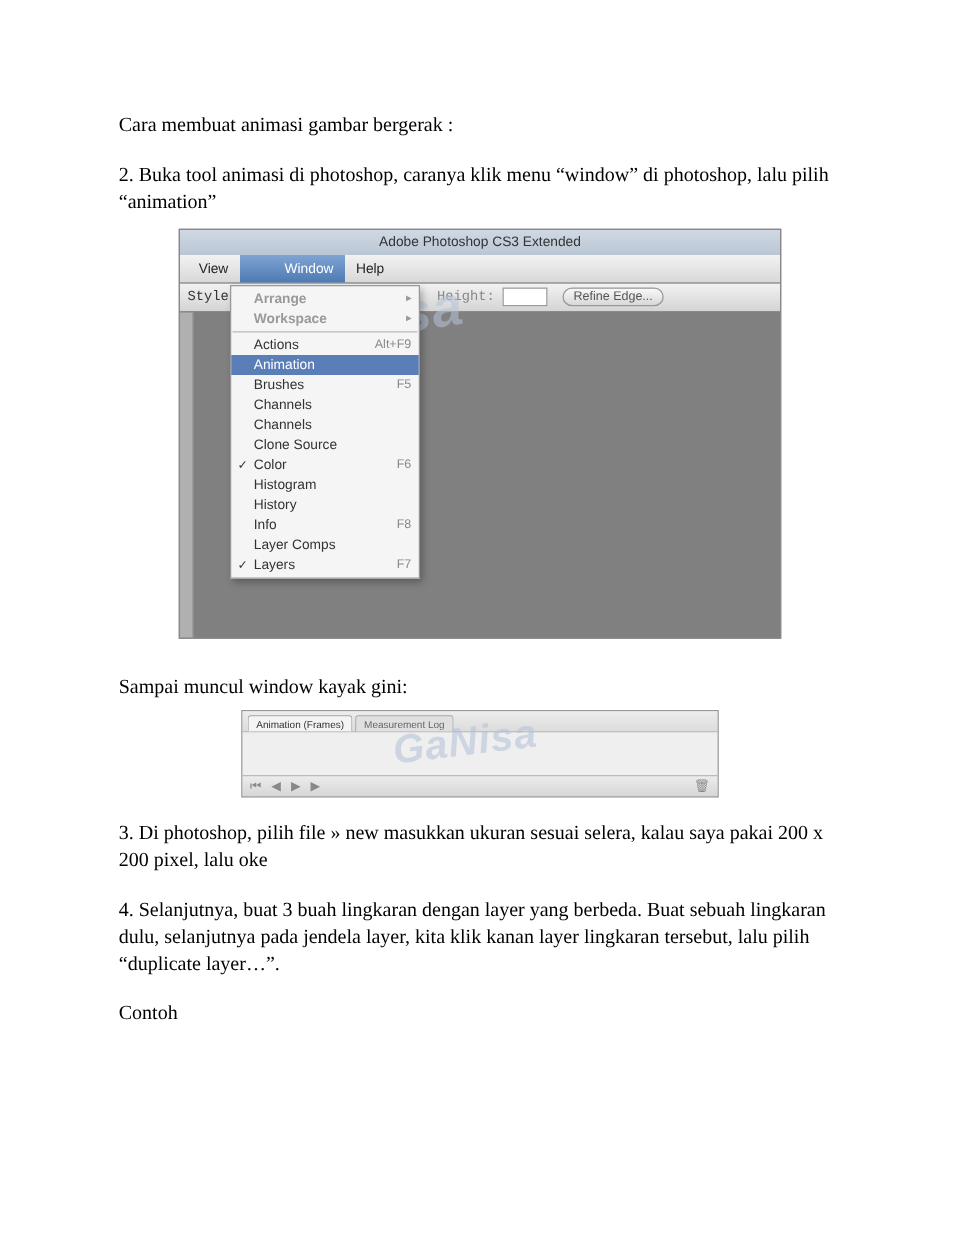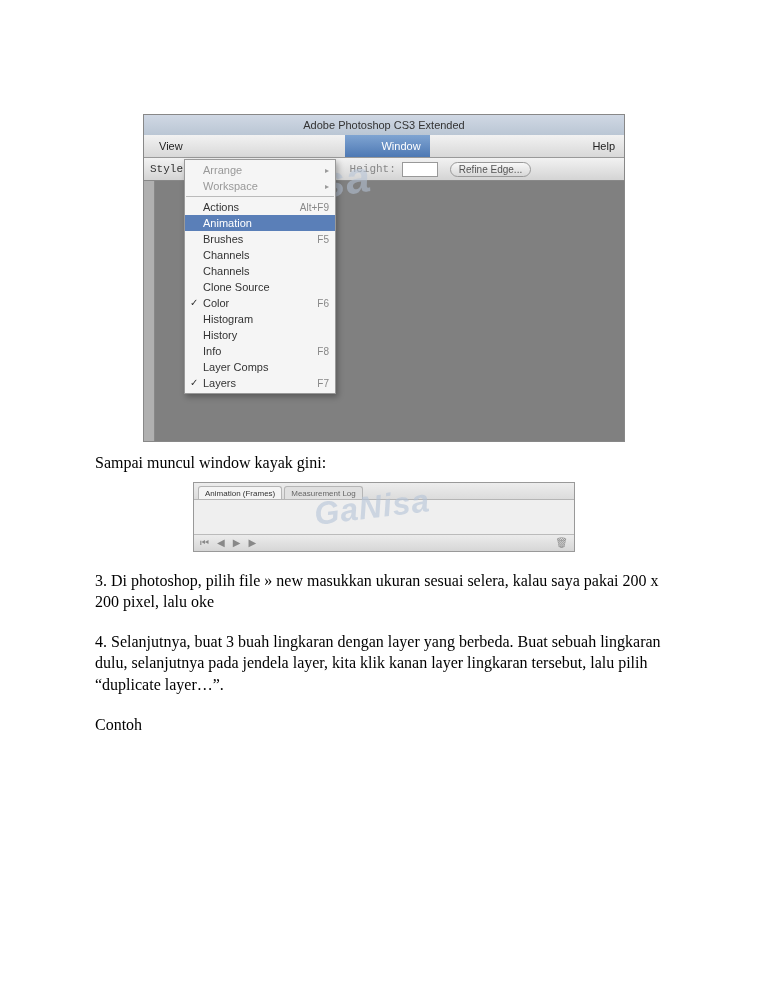--- a/index.html
+++ b/index.html
@@ -16,21 +16,21 @@
   }
   .para {
     margin: 0 0 4px 0;
     line-height: 1.35;
   }
   .gap { height: 14px; }
 
   
   .shot1 {
     width: 480px;
-    margin: 10px auto 10px auto;
+    margin: 10px auto 28px auto;
     border: 1px solid #888;
     background: #808080;
     font-family: "Segoe UI", Arial, sans-serif;
     font-size: 11px;
     color: #222;
     position: relative;
   }
   .titlebar {
     height: 20px;
     background: linear-gradient(#d0d8e4, #bac6d4);
@@ -40,21 +40,20 @@
     color: #333;
     position: relative;
   }
   .menubar {
     height: 22px;
     background: linear-gradient(#f2f2f2, #d8d8d8);
     border-bottom: 1px solid #999;
     display: flex;
     align-items: stretch;
     padding-left: 6px;
-    justify-content: space-between;
   }
   .menubar span {
     padding: 0 9px;
     line-height: 22px;
   }
   .menubar .active {
     background: linear-gradient(#7fa4d2, #4e79b4);
     color: #fff;
     padding-left: 36px;
   }
@@ -96,21 +95,21 @@
     padding: 2px 0;
   }
   .dd-row {
     display: flex;
     align-items: center;
     padding: 2px 6px 2px 18px;
     position: relative;
     font-size: 11px;
     color: #333;
   }
-  .dd-row.dis { color: #999; }
+  .dd-row.dis { color: #999; font-weight: bold; }
   .dd-row.hl { background: #5a7fb8; color: #fff; align-items: flex-end; }
   .dd-row .sc { margin-left: auto; font-size: 10px; color: #888; }
   .dd-row .chk {
     position: absolute; left: 5px; top: 2px;
     font-size: 10px; color: #333;
   }
   .dd-row .arr { margin-left: auto; font-size: 8px; color: #999; }
   .dd-sep { height: 1px; background: #bbb; margin: 2px 1px; }
   .canvas-area {
     height: 260px;
@@ -190,21 +189,23 @@
     color: rgba(180, 195, 215, 0.6);
     transform: rotate(-7deg);
     pointer-events: none;
   }
 </style>
 </head>
 <body>
 
 <div class="page">
 
+  <p class="para">Cara membuat animasi gambar bergerak :</p>
   <div class="gap"></div>
+  <p class="para">2. Buka tool animasi di photoshop, caranya klik menu “window” di photoshop, lalu pilih “animation”</p>
 
   <div class="shot1">
     <div class="titlebar">Adobe Photoshop CS3 Extended</div>
     <div class="menubar">
       <span>View</span>
       <span class="active">Window</span>
       <span>Help</span>
     </div>
     <div class="toolbar">
       <span class="lbl">Styles</span>

